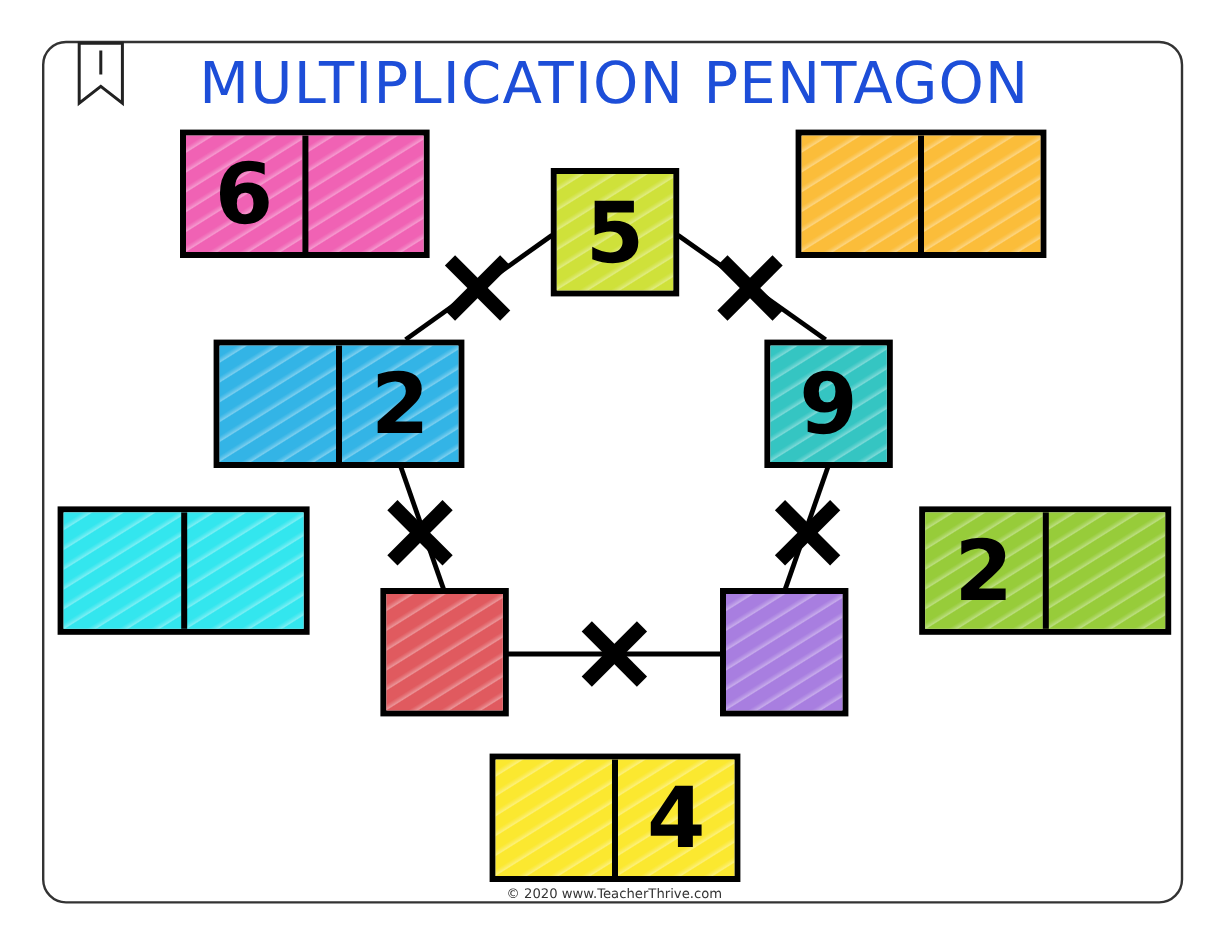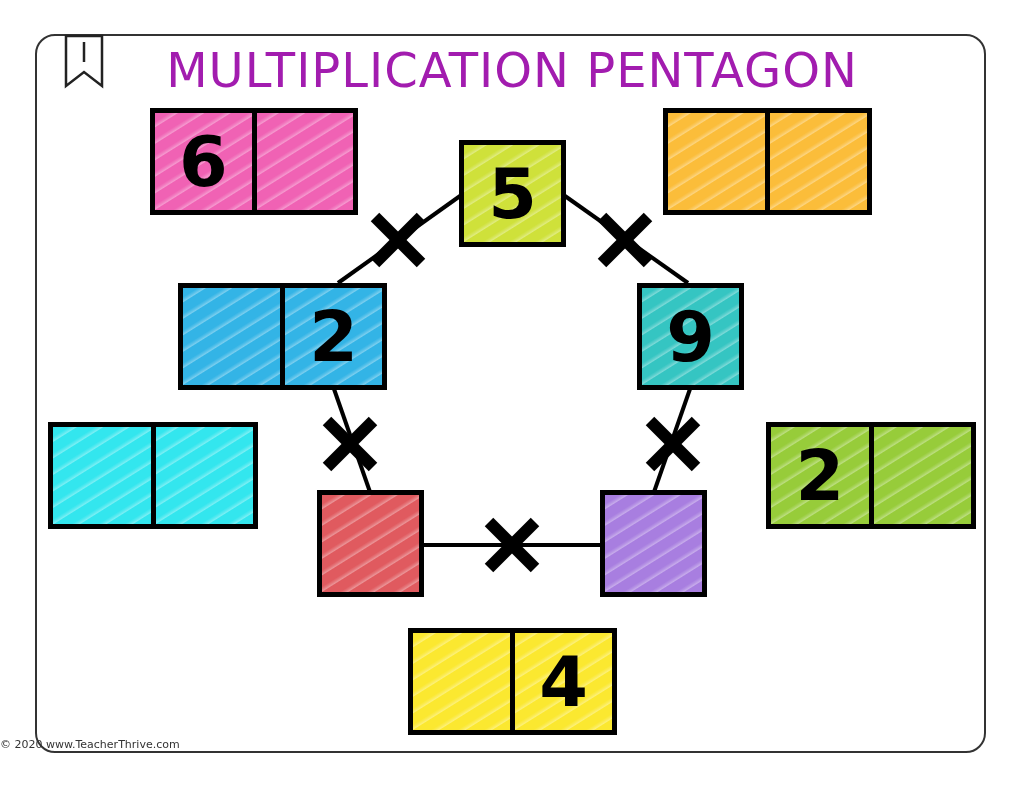--- a/index.html
+++ b/index.html
@@ -1,27 +1,27 @@
 <!DOCTYPE html>
 <html><head>
 <meta charset="utf-8">
 <style>
   html,body{margin:0;padding:0;background:#ffffff;}
   body{width:1024px;height:791px;position:relative;overflow:hidden;font-family:"DejaVu Sans","Liberation Sans",sans-serif;}
   .frame{position:absolute;left:35px;top:34px;width:951px;height:719px;border:2.5px solid #333;border-radius:20px;box-sizing:border-box;}
   .bookmark{position:absolute;left:64px;top:34px;width:40px;height:56px;}
-  .title{position:absolute;left:0;top:40px;width:1024px;text-align:center;font-family:"DejaVu Sans",sans-serif;font-size:48px;letter-spacing:1px;color:#a21caf;font-weight:normal;line-height:60px;}
+  .title{position:absolute;left:0;top:40px;width:1024px;text-align:center;font-family:"DejaVu Sans",sans-serif;font-size:48px;letter-spacing:1px;color:#1d4ed8;font-weight:normal;line-height:60px;}
   .lines{position:absolute;left:0;top:0;width:1024px;height:791px;}
   .box{position:absolute;box-sizing:border-box;border:5px solid #000;display:flex;}
   .cell{flex:1;position:relative;display:flex;align-items:center;justify-content:center;font-family:"DejaVu Sans",sans-serif;font-weight:bold;font-size:70px;color:#000;overflow:hidden;}
   .cell + .cell{border-left:5px solid #000;}
   .tex::before{content:"";position:absolute;inset:0;background:repeating-linear-gradient(-32deg,rgba(255,255,255,0) 0px,rgba(255,255,255,0) 9px,rgba(255,255,255,0.35) 10px,rgba(255,255,255,0.15) 12px,rgba(255,255,255,0) 14px);pointer-events:none;}
   .cell span{position:relative;z-index:1;line-height:1;}
   .xmark{position:absolute;width:58px;height:58px;}
-  .footer{position:absolute;left:0;top:738px;width:1024px;text-align:left;font-size:11px;color:#333;font-family:"DejaVu Sans",sans-serif;}
+  .footer{position:absolute;left:0;top:738px;width:1024px;text-align:center;font-size:11px;color:#333;font-family:"DejaVu Sans",sans-serif;}
 </style>
 </head>
 <body>
 
 <div class="frame"></div>
 
 <svg class="bookmark" viewBox="0 0 40 56">
   <path d="M2 2 L38 2 L38 52 L20 38 L2 52 Z" fill="#fff" stroke="#222" stroke-width="2.5" stroke-linejoin="miter"></path>
   <line x1="20" y1="8" x2="20" y2="28" stroke="#222" stroke-width="2.5"></line>
 </svg>

